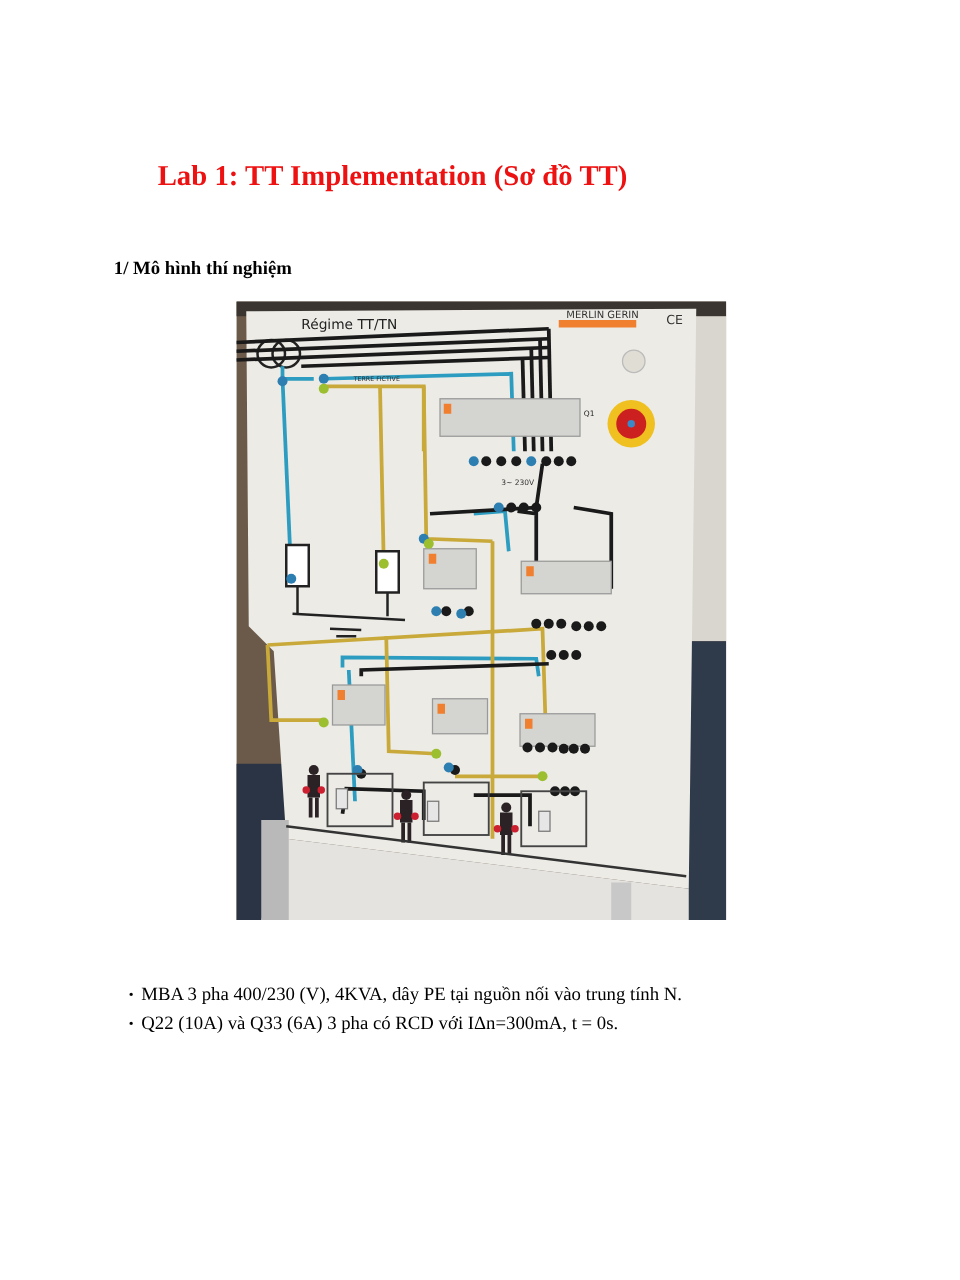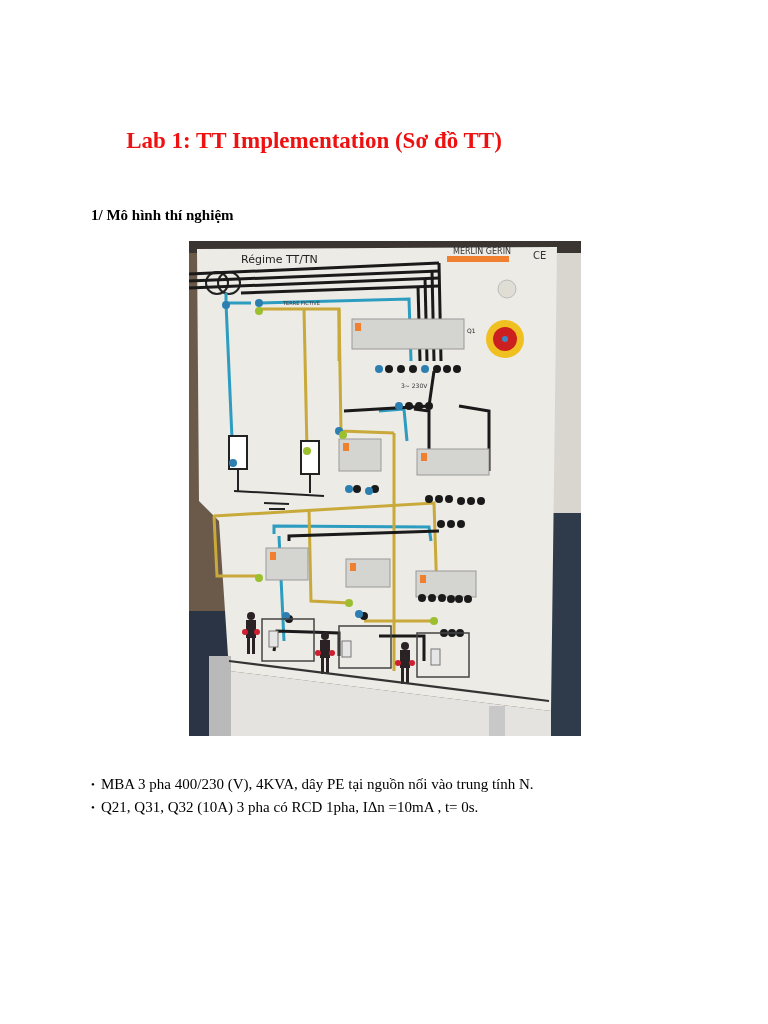--- a/index.html
+++ b/index.html
@@ -3,21 +3,21 @@
 <meta charset="utf-8">
 <style>
   html, body { margin: 0; padding: 0; background: #ffffff; }
   body { width: 768px; height: 1024px; position: relative; overflow: hidden;
          font-family: "Liberation Serif", "DejaVu Serif", serif; color: #000; }
   .title { position: absolute; left: 0; width: 628px; top: 128px; text-align: center;
            font-size: 23px; font-weight: bold; color: #ee1111; }
   .section-heading { position: absolute; left: 91px; top: 207px; font-size: 15px; font-weight: bold; }
   .photo { position: absolute; left: 189px; top: 241px; width: 426px; height: 495px; overflow: hidden; }
   .photo svg { display: block; }
-  .bullets { position: absolute; left: 91px; top: 773px; margin: 0; padding: 0; list-style: none; }
+  .bullets { position: absolute; left: 91px; top: 773px; margin: 12px; padding: 0; list-style: none; }
   .bullets li { font-size: 15px; line-height: 22.5px; white-space: nowrap; }
   .bullets .dot { display: inline-block; width: 10px; font-size: 11px; vertical-align: 1px; }
 </style>
 </head>
 <body>
 
 <div class="title">Lab 1: TT Implementation (Sơ đồ TT)</div>
 <div class="section-heading">1/ Mô hình thí nghiệm</div>
 
 <div class="photo">
@@ -210,14 +210,14 @@
       <rect x="80" y="390" width="9" height="16"></rect>
         <rect x="153" y="400" width="9" height="16"></rect>
         <rect x="242" y="408" width="9" height="16"></rect>
     </g>
     <line x1="40" y1="420" x2="360" y2="460" stroke="#333" stroke-width="2"></line>
   </svg>
 </div>
 
 <ul class="bullets">
   <li><span class="dot">•</span><span>MBA 3 pha 400/230 (V), 4KVA, dây PE tại nguồn nối vào trung tính N.</span></li>
-  <li><span class="dot">•</span><span>Q21, Q31, Q32 (10A) 3 pha có RCD 1pha, IΔn =10mA , t= 0s.</span></li>
+  <li><span class="dot">•</span><span>Q22 (10A) và Q33 (6A) 3 pha có RCD với IΔn=300mA, t = 0s.</span></li>
 </ul>
 
 </body></html>

